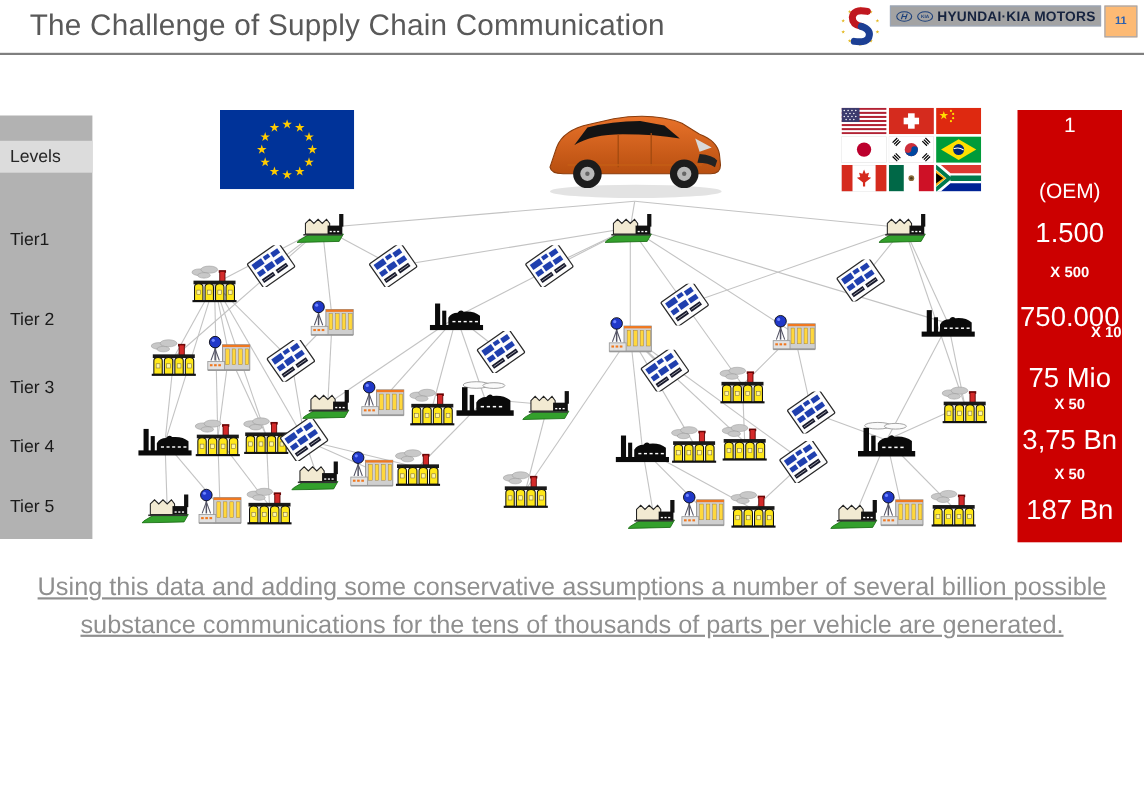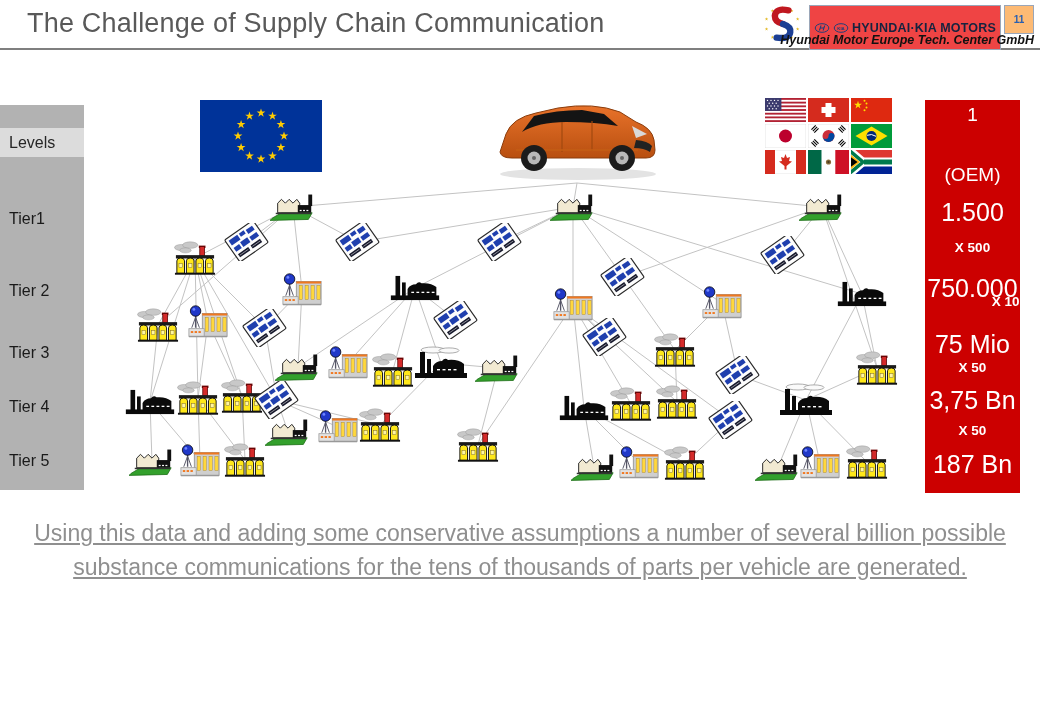--- a/index.html
+++ b/index.html
@@ -2,21 +2,21 @@
 <html><head>
 <meta charset="utf-8">
 <style>
   html,body{margin:0;padding:0;background:#fff;}
   #stage{position:relative;width:1040px;height:720px;background:#fff;overflow:hidden;
          font-family:"Liberation Sans","DejaVu Sans",sans-serif;}
   
   .title{position:absolute;left:27px;top:8px;font-size:27px;color:#595959;letter-spacing:0.2px;}
   .header-rule{position:absolute;left:0;top:48px;width:1040px;height:2px;background:#7f7f7f;}
   .s-logo{position:absolute;left:763px;top:2px;width:40px;height:44px;}
-  .brand-box{position:absolute;left:809px;top:5px;width:192px;height:45px;background:#ef4444;
+  .brand-box{position:absolute;left:809px;top:5px;width:192px;height:19px;background:#a3a3a3;
              border:1px solid #9aa6b8;display:flex;align-items:center;gap:3px;padding:0 4px;box-sizing:border-box;}
   .brand-text{font-size:12.5px;font-weight:bold;color:#16233f;letter-spacing:0.2px;white-space:nowrap;}
   .page-box{position:absolute;left:1004px;top:5px;width:28px;height:27px;background:#fdba74;
             border:1px solid #9aa6b8;display:flex;align-items:center;justify-content:center;
             font-size:10px;font-weight:bold;color:#2a60b0;}
   .subtitle{position:absolute;left:700px;top:33px;width:334px;text-align:right;font-size:12.5px;
             font-style:italic;font-weight:bold;color:#111;}
   
   .sidebar{position:absolute;left:0;top:105px;width:84px;height:385px;background:#b2b2b2;z-index:3;}
   .levels-band{position:absolute;left:0;top:23px;width:84px;height:29px;background:#dcdcdc;
@@ -299,21 +299,20 @@
           <line x1="10" y1="9" x2="16" y2="9"></line>
       </g>
     </svg>
     <svg width="26" height="18" viewBox="0 0 26 18">
       <ellipse cx="13" cy="9" rx="11" ry="7" fill="none" stroke="#1b3f7a" stroke-width="1.6"></ellipse>
       <text x="13" y="11.6" text-anchor="middle" font-size="7" font-weight="bold" fill="#1b3f7a" font-family="Liberation Sans, sans-serif">KIA</text>
     </svg>
     <span class="brand-text">HYUNDAI·KIA MOTORS</span>
   </div>
   <div class="page-box">11</div>
-  <div class="subtitle">Hyundai Motor Europe Tech. Center GmbH</div>
 
   <svg id="diagram" viewBox="0 0 1040 720">
       <line x1="577" y1="183" x2="293" y2="207" stroke="#c3c3c3" stroke-width="1"></line>
       <line x1="577" y1="183" x2="573" y2="207" stroke="#c3c3c3" stroke-width="1"></line>
       <line x1="577" y1="183" x2="822" y2="207" stroke="#c3c3c3" stroke-width="1"></line>
       <line x1="293" y1="207" x2="247" y2="242" stroke="#c3c3c3" stroke-width="1"></line>
       <line x1="293" y1="207" x2="358" y2="242" stroke="#c3c3c3" stroke-width="1"></line>
       <line x1="293" y1="207" x2="195" y2="258" stroke="#c3c3c3" stroke-width="1"></line>
       <line x1="293" y1="207" x2="302" y2="290" stroke="#c3c3c3" stroke-width="1"></line>
       <line x1="293" y1="207" x2="158" y2="325" stroke="#c3c3c3" stroke-width="1"></line>

